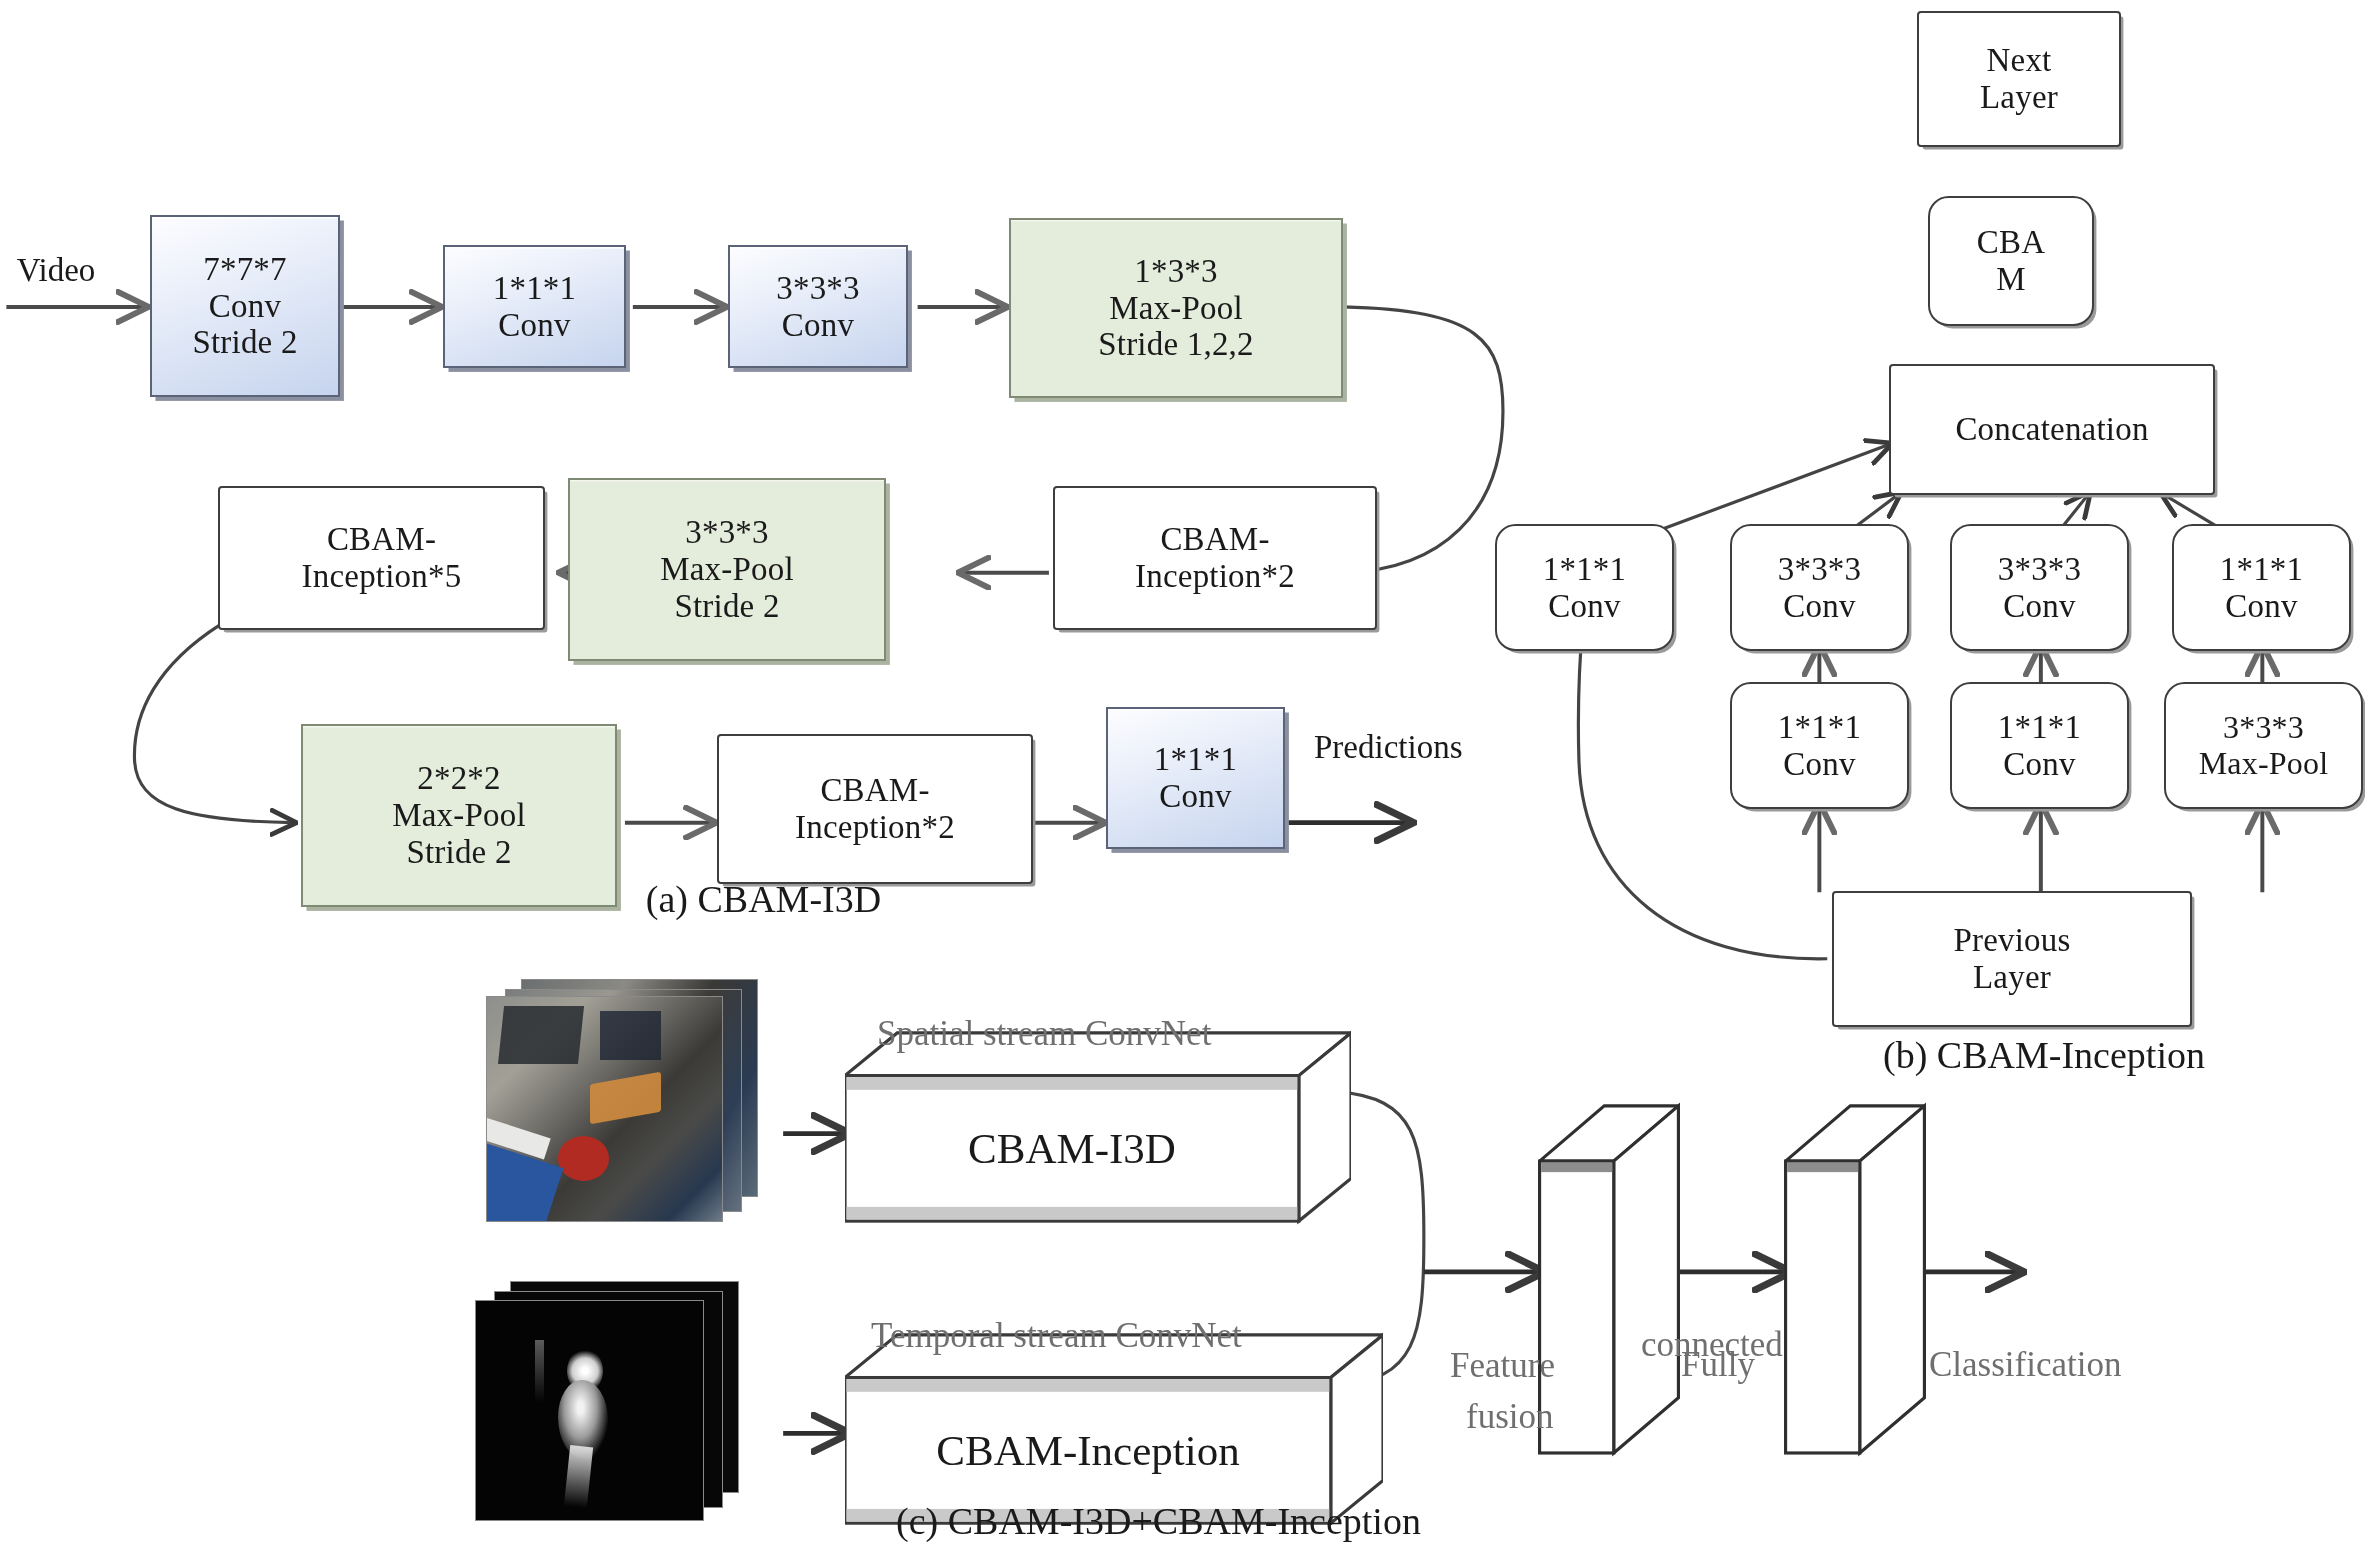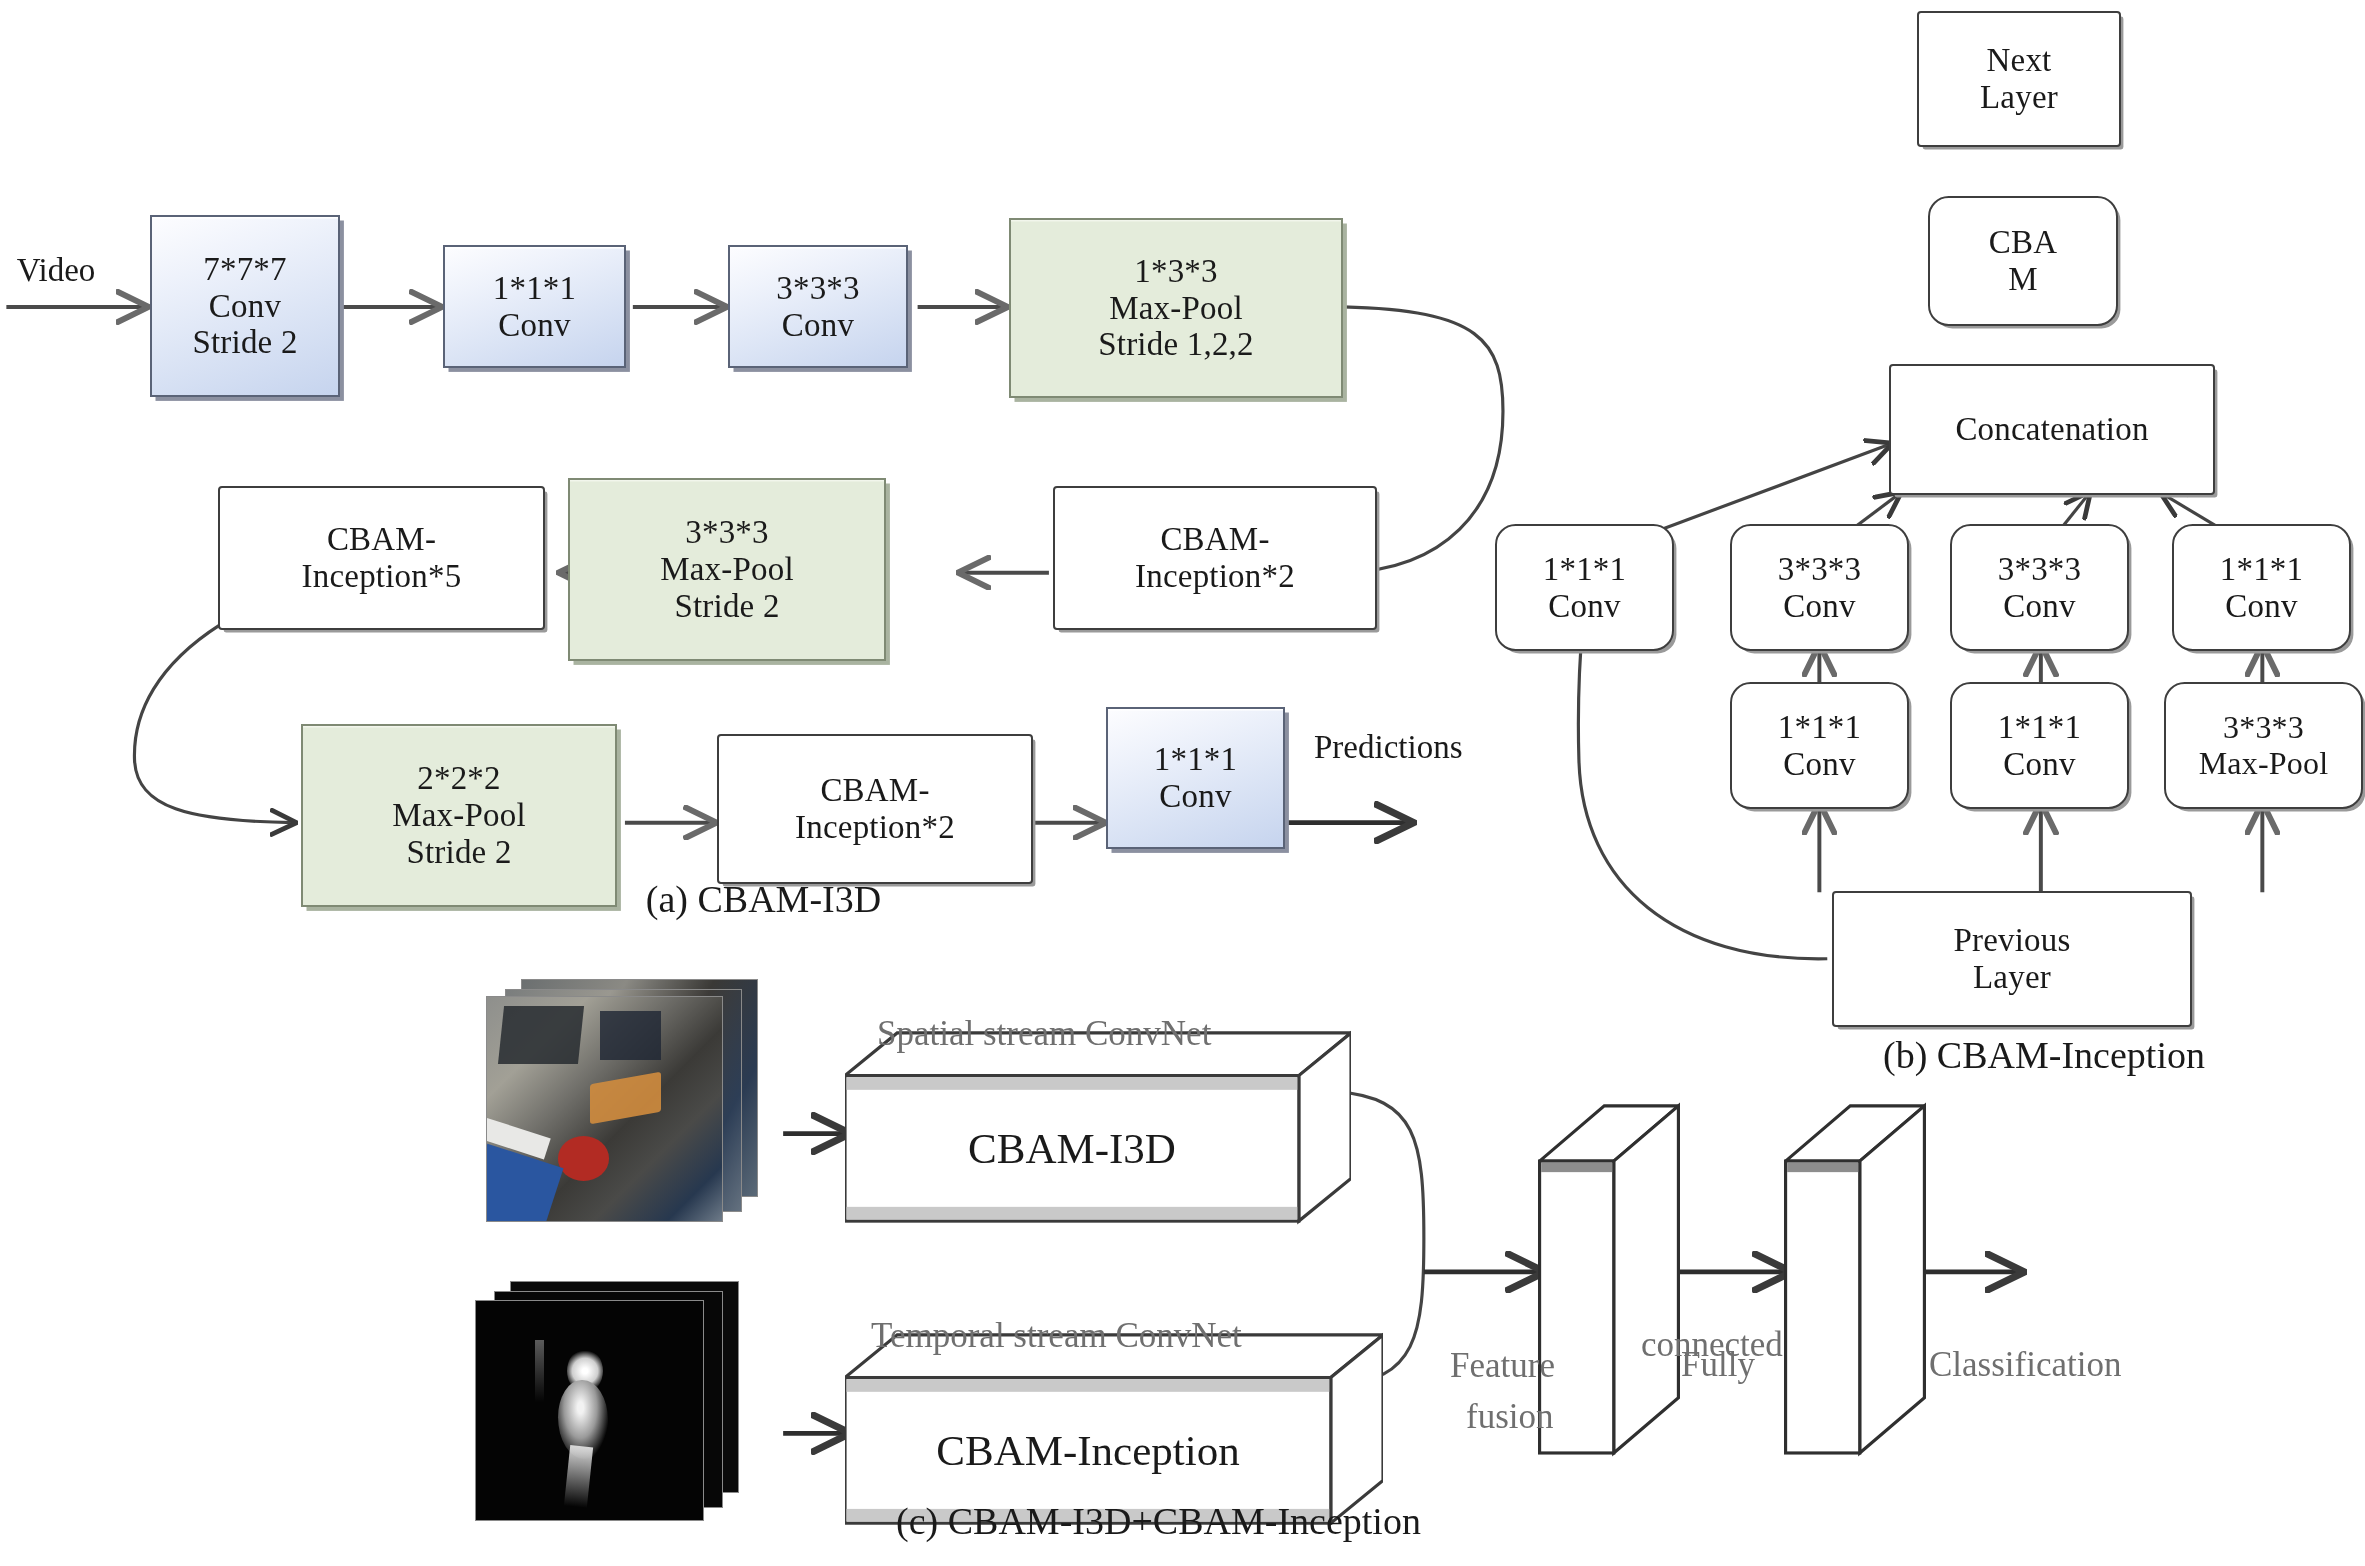--- a/index.html
+++ b/index.html
@@ -169,21 +169,21 @@
 
   <div class="txt" style="left:1302px;top:729px;">Predictions</div>
 
   <div class="txt cap c" style="left:546px;top:878px;width:411px;">(a) CBAM-I3D</div>
 
   <div class="node white" style="left:1917px;top:11px;width:204px;height:136px;">
     <span class="ln">Next</span>
     <span class="ln">Layer</span>
   </div>
 
-  <div class="node white sm" style="left:1928px;top:196px;width:190px;height:130px;">
+  <div class="node white sm" style="left:1928px;top:196px;width:166px;height:130px;">
     <span class="ln">CBA</span>
     <span class="ln">M</span>
   </div>
 
   <div class="node white" style="left:1889px;top:364px;width:326px;height:131px;">
     <span class="ln">Concatenation</span>
   </div>
 
   <div class="node white sm" style="left:1495px;top:524px;width:179px;height:127px;">
     <span class="ln">1*1*1</span>

